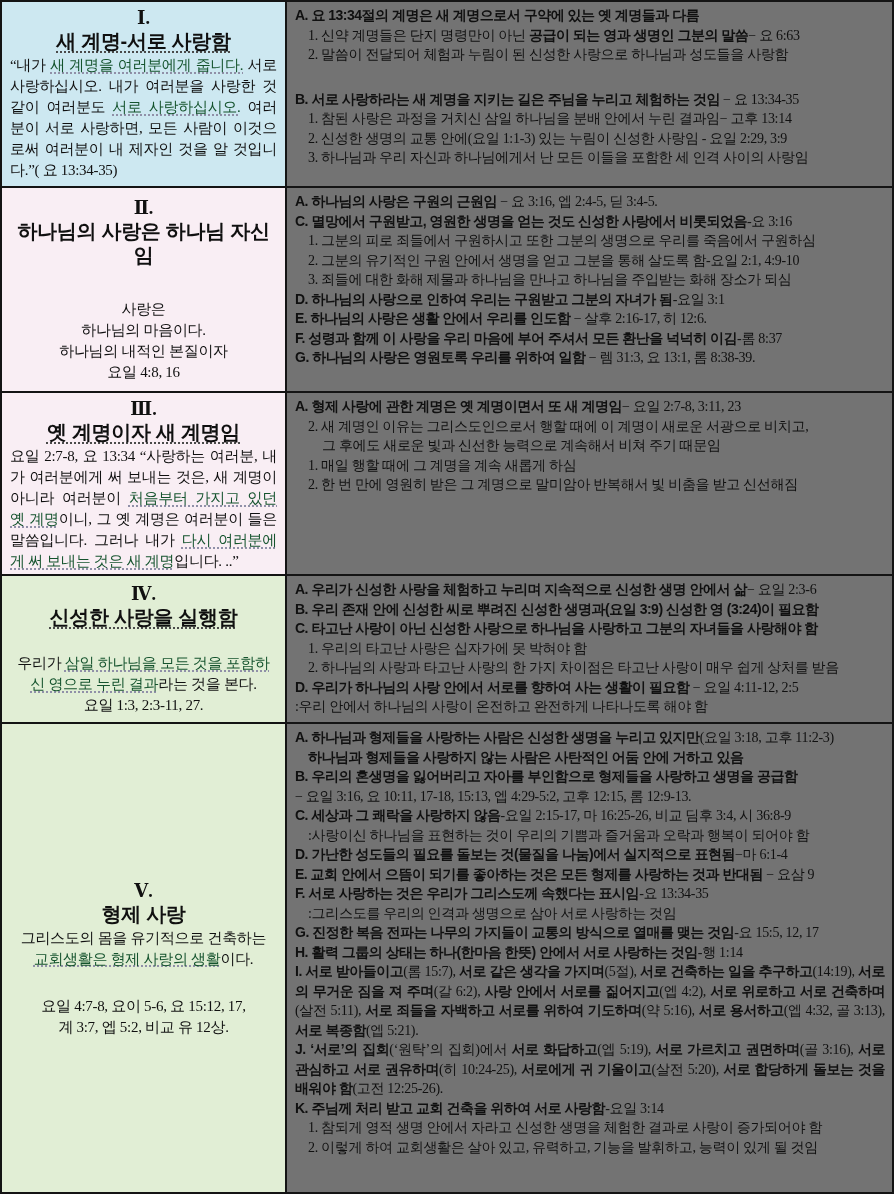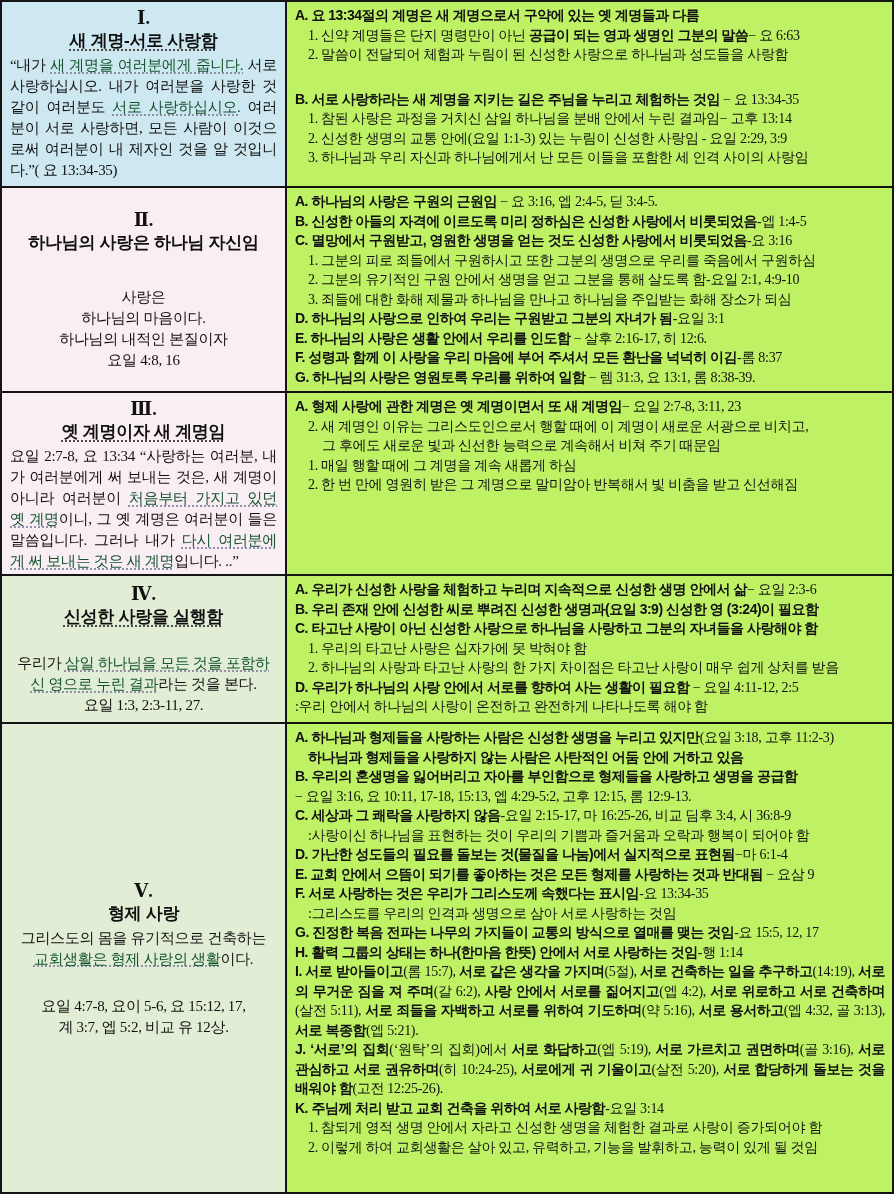--- a/index.html
+++ b/index.html
@@ -8,23 +8,23 @@
   .row { display:flex; border-top:2px solid #141414; overflow:hidden; }
   .row:first-child { border-top:none; }
   .row:nth-child(1){ flex:0 0 184px; }
   .row:nth-child(2){ flex:0 0 203px; }
   .row:nth-child(3){ flex:0 0 181px; }
   .row:nth-child(4){ flex:0 0 146px; }
   .row:nth-child(5){ flex:0 0 468px; }
   .cell { box-sizing:border-box; overflow:hidden; }
   .cell.left { flex:0 0 285px; width:285px; border-right:2px solid #141414; padding:5px 8px 4px 8px; display:flex; flex-direction:column; }
   .cell.left.vcenter { justify-content:center; }
-  .cell.right { flex:1 1 auto; background:#bef264; padding:4px 7px 2px 6px; }
+  .cell.right { flex:1 1 auto; background:#737373; padding:4px 7px 2px 6px; }
   .numeral { text-align:center; font-weight:bold; font-size:18px; line-height:22px; }
-  .title { text-align:center; font-weight:bold; font-size:17px; line-height:24px; font-family:"Liberation Sans","DejaVu Sans",sans-serif; margin-bottom:2px; letter-spacing:-0.3px; }
+  .title { text-align:center; font-weight:bold; font-size:20px; line-height:24px; font-family:"Liberation Sans","DejaVu Sans",sans-serif; margin-bottom:2px; letter-spacing:-0.3px; }
   .tu { text-decoration:underline dotted 1.5px #4a4a4a; text-underline-offset:3px; }
   .lpara { font-size:15px; line-height:21px; letter-spacing:-0.3px; }
   .lpara.justify { text-align:justify; }
   .lpara.center { text-align:center; }
   .spacer { flex:0 0 auto; }
   .line { font-size:14px; line-height:19.5px; text-align:justify; padding-left:2px; letter-spacing:-0.3px; }
   .line.i1 { padding-left:15px; }
   .line.i2 { padding-left:29px; }
   .line.gap { margin-top:25px; }
   .b { font-weight:bold; font-family:"Liberation Sans","DejaVu Sans",sans-serif; letter-spacing:-0.5px; }
@@ -55,21 +55,20 @@
         <div class="numeral">Ⅱ.</div>
         <div class="title"><span class="">하나님의 사랑은 하나님 자신임</span></div>
         <div class="spacer" style="height: 30px;"></div>
         <div class="lpara center"><span class="">사랑은</span></div>
         <div class="lpara center"><span class="">하나님의 마음이다.</span></div>
         <div class="lpara center"><span class="">하나님의 내적인 본질이자</span></div>
         <div class="lpara center"><span class="">요일 4:8, 16</span></div>
       </div>
       <div class="cell right">
         <div class="line i0"><span class="b ">A. 하나님의 사랑은 구원의 근원임</span><span class=""> − 요 3:16, 엡 2:4-5, 딛 3:4-5.</span></div>
-        <div class="line i0"><span class="b ">B. 신성한 아들의 자격에 이르도록 미리 정하심은 신성한 사랑에서 비롯되었음</span><span class="">-엡 1:4-5</span></div>
         <div class="line i0"><span class="b ">C. 멸망에서 구원받고, 영원한 생명을 얻는 것도 신성한 사랑에서 비롯되었음</span><span class="">-요 3:16</span></div>
         <div class="line i1"><span class="">1. 그분의 피로 죄들에서 구원하시고 또한 그분의 생명으로 우리를 죽음에서 구원하심</span></div>
         <div class="line i1"><span class="">2. 그분의 유기적인 구원 안에서 생명을 얻고 그분을 통해 살도록 함-요일 2:1, 4:9-10</span></div>
         <div class="line i1"><span class="">3. 죄들에 대한 화해 제물과 하나님을 만나고 하나님을 주입받는 화해 장소가 되심</span></div>
         <div class="line i0"><span class="b ">D. 하나님의 사랑으로 인하여 우리는 구원받고 그분의 자녀가 됨</span><span class="">-요일 3:1</span></div>
         <div class="line i0"><span class="b ">E. 하나님의 사랑은 생활 안에서 우리를 인도함</span><span class=""> − 살후 2:16-17, 히 12:6.</span></div>
         <div class="line i0"><span class="b ">F. 성령과 함께 이 사랑을 우리 마음에 부어 주셔서 모든 환난을 넉넉히 이김</span><span class="">-롬 8:37</span></div>
         <div class="line i0"><span class="b ">G. 하나님의 사랑은 영원토록 우리를 위하여 일함</span><span class=""> − 렘 31:3, 요 13:1, 롬 8:38-39.</span></div>
       </div>
     </div>

